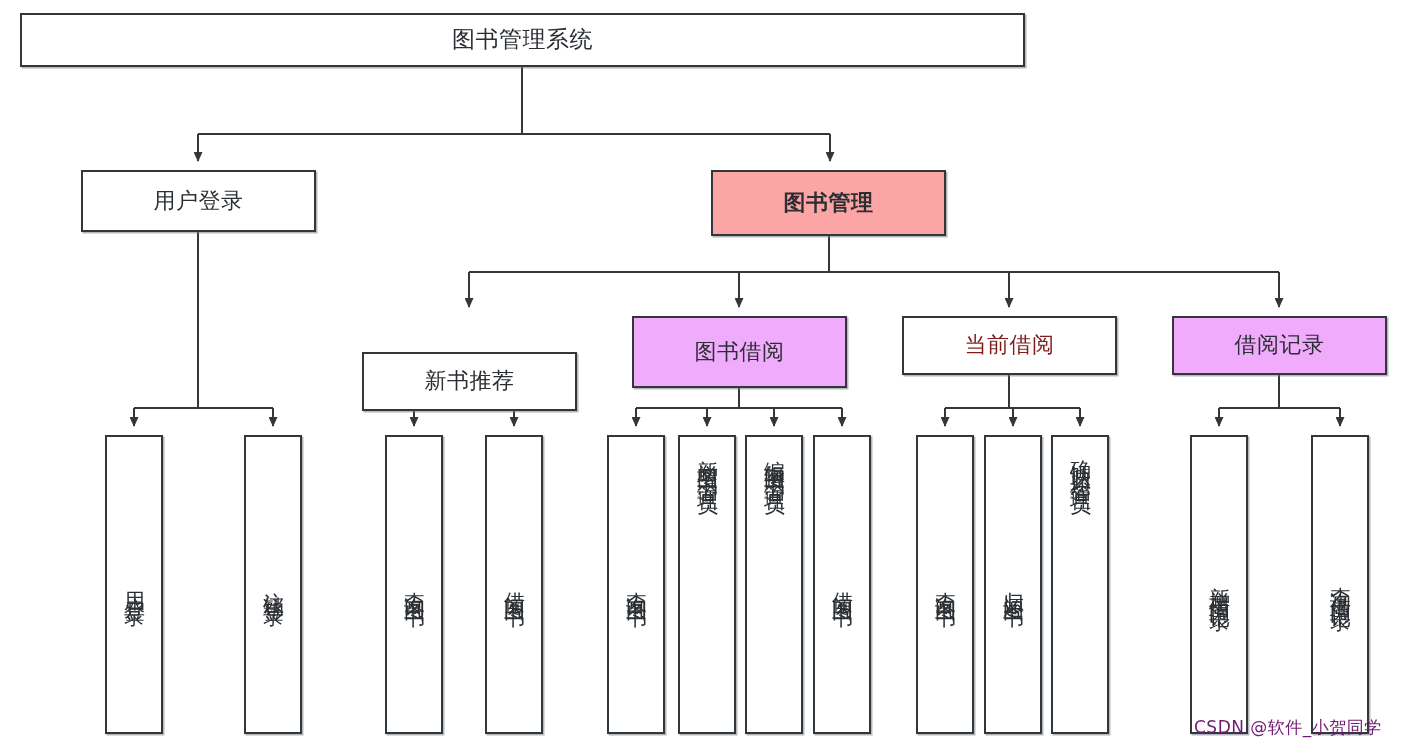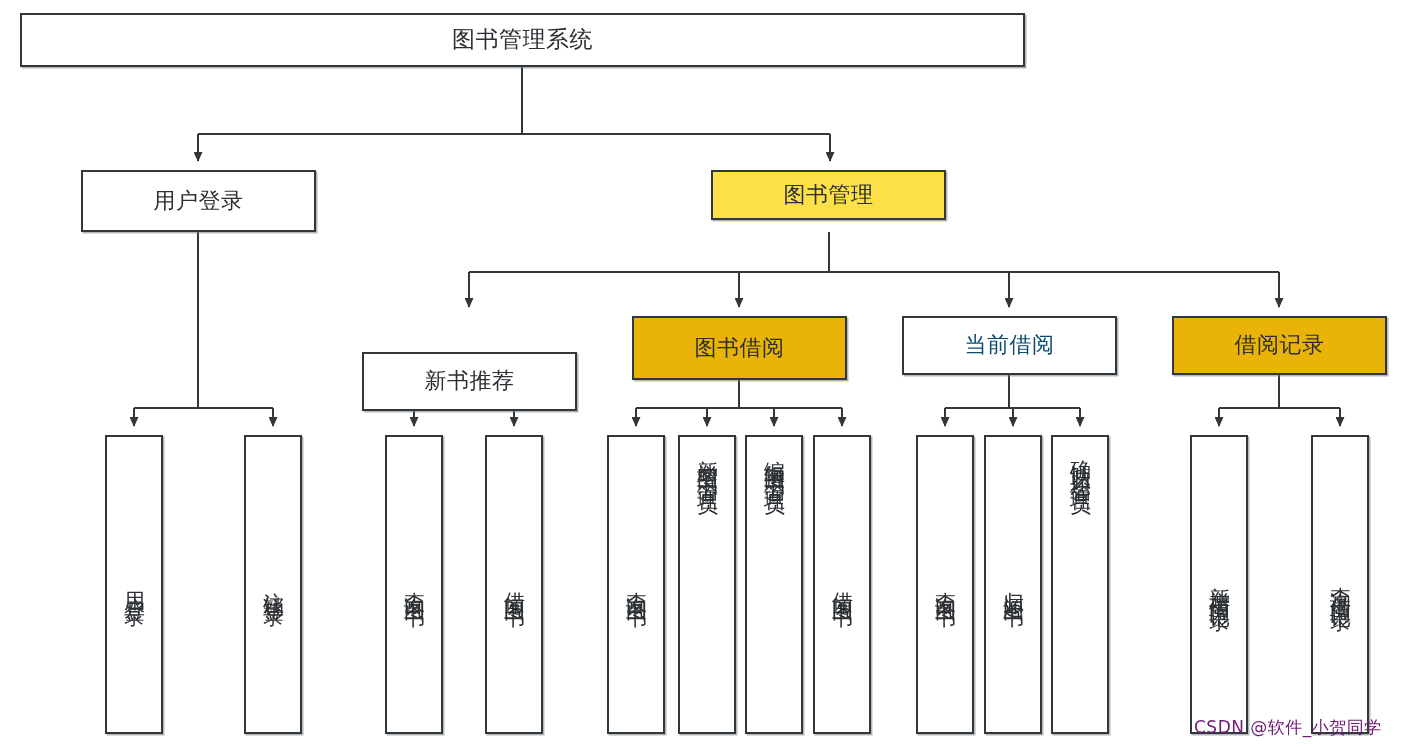--- a/index.html
+++ b/index.html
@@ -137,34 +137,34 @@
     </g>
   </svg>
 
   <div class="node horiz root" style="left: 20px; top: 13px; width: 1005px; height: 54px; border-color: rgb(50, 55, 59); background: rgb(255, 255, 255);">
     <span class="node-label" style="color: rgb(43, 47, 51);">图书管理系统</span>
   </div>
 
   <div class="node horiz" style="left: 81px; top: 170px; width: 235px; height: 62px; border-color: rgb(50, 55, 59); background: rgb(255, 255, 255);">
     <span class="node-label" style="color: rgb(43, 47, 51);">用户登录</span>
   </div>
-  <div class="node horiz" style="left: 711px; top: 170px; width: 235px; height: 50px; border-color: rgb(50, 55, 59); background: #fde047;">
+  <div class="node horiz" style="left: 711px; top: 170px; width: 235px; height: 66px; border-color: rgb(50, 55, 59); background: #fca5a5; font-weight: bold;">
     <span class="node-label" style="color: rgb(43, 47, 51);">图书管理</span>
   </div>
 
   <div class="node horiz" style="left: 362px; top: 316px; width: 215px; height: 59px; border-color: rgb(50, 55, 59); background: rgb(255, 255, 255); margin-top: 36px;">
     <span class="node-label" style="color: rgb(43, 47, 51);">新书推荐</span>
   </div>
-  <div class="node horiz" style="left: 632px; top: 316px; width: 215px; height: 64px; border-color: rgb(50, 55, 59); background: #eab308;">
+  <div class="node horiz" style="left: 632px; top: 316px; width: 215px; height: 72px; border-color: rgb(50, 55, 59); background: #f0abfc;">
     <span class="node-label" style="color: rgb(43, 47, 51);">图书借阅</span>
   </div>
   <div class="node horiz" style="left: 902px; top: 316px; width: 215px; height: 59px; border-color: rgb(50, 55, 59); background: rgb(255, 255, 255);">
-    <span class="node-label" style="color: #0c4a6e;">当前借阅</span>
-  </div>
-  <div class="node horiz" style="left: 1172px; top: 316px; width: 215px; height: 59px; border-color: rgb(50, 55, 59); background: #eab308;">
+    <span class="node-label" style="color: #7f1d1d;">当前借阅</span>
+  </div>
+  <div class="node horiz" style="left: 1172px; top: 316px; width: 215px; height: 59px; border-color: rgb(50, 55, 59); background: #f0abfc;">
     <span class="node-label" style="color: rgb(43, 47, 51);">借阅记录</span>
   </div>
 
   <div class="node vert center" style="left: 105px; top: 435px; width: 58px; height: 299px; border-color: rgb(50, 55, 59); background: rgb(255, 255, 255);">
     <span class="node-label" style="color: rgb(43, 47, 51);">用户登录</span>
   </div>
   <div class="node vert center" style="left: 244px; top: 435px; width: 58px; height: 299px; border-color: rgb(50, 55, 59); background: rgb(255, 255, 255);">
     <span class="node-label" style="color: rgb(43, 47, 51);">注销登录</span>
   </div>
   <div class="node vert center" style="left: 385px; top: 435px; width: 58px; height: 299px; border-color: rgb(50, 55, 59); background: rgb(255, 255, 255);">

